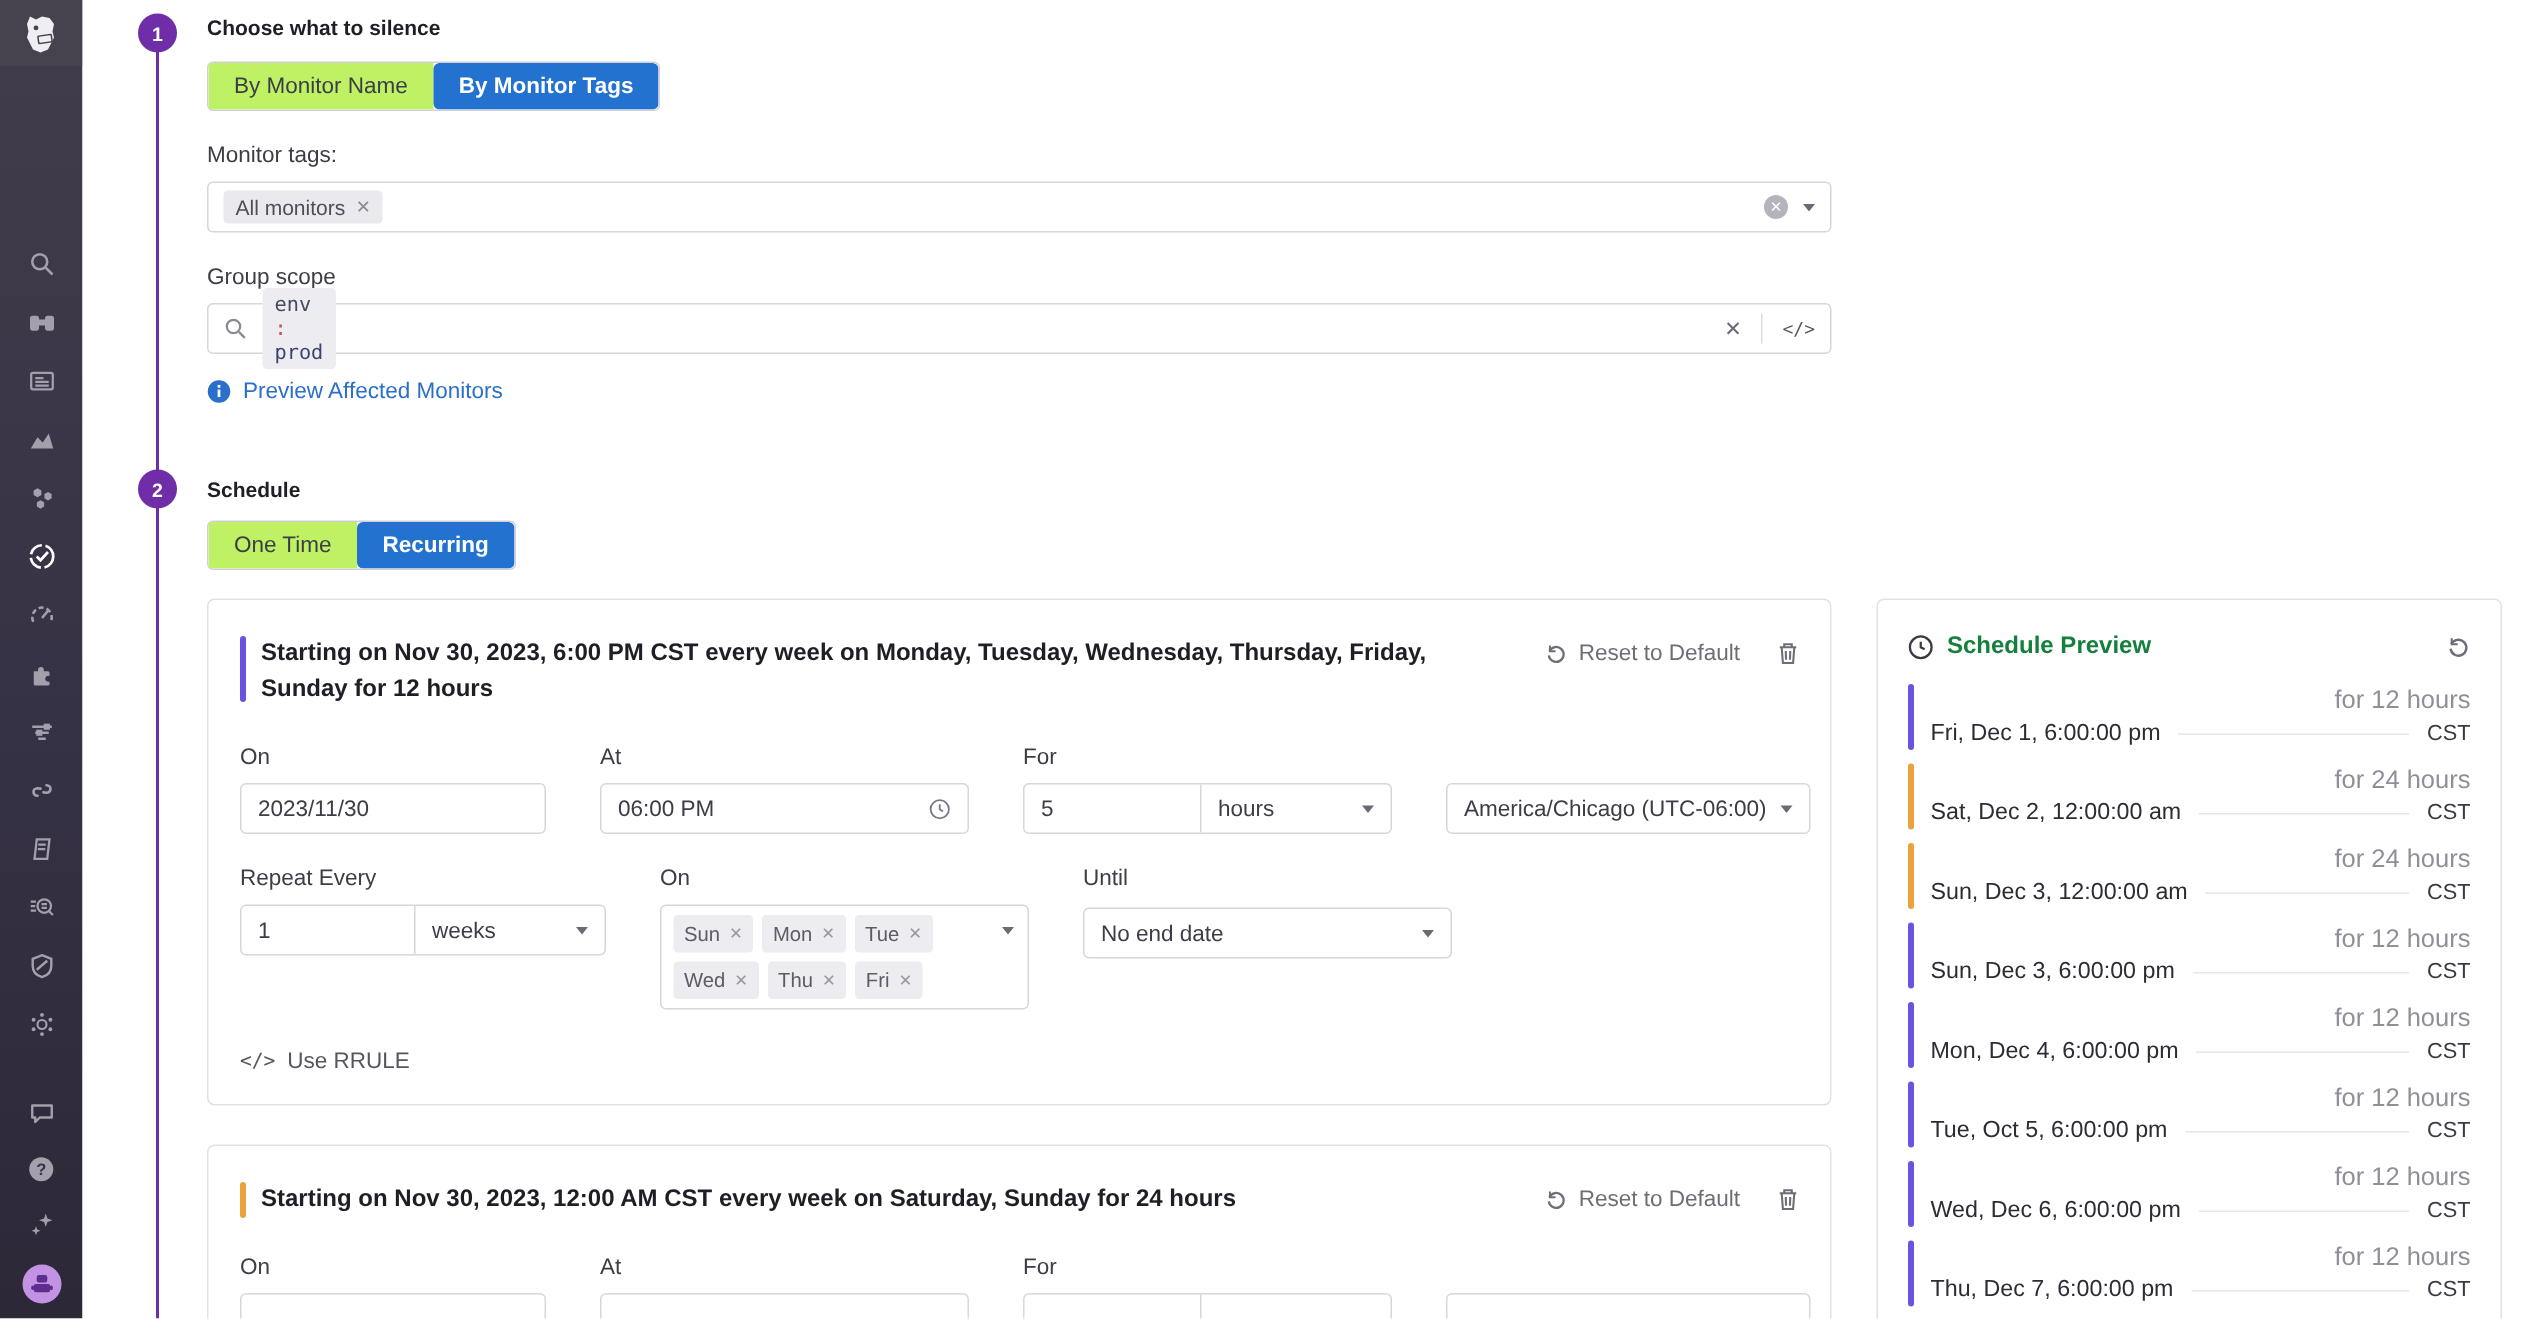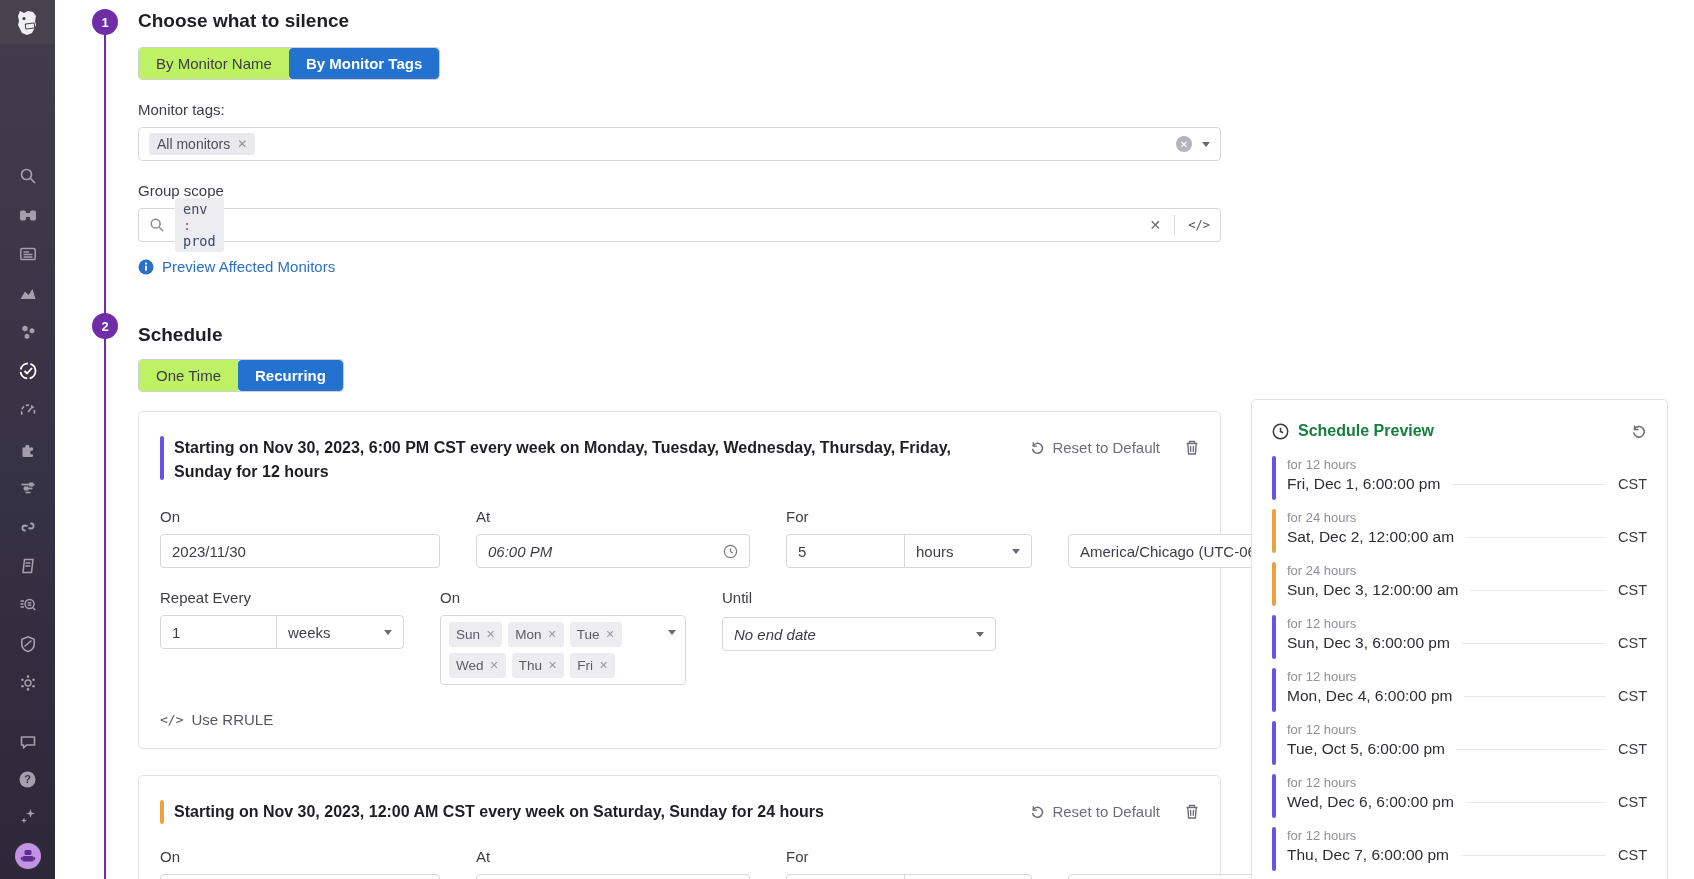--- a/index.html
+++ b/index.html
@@ -17,21 +17,21 @@
   .avatar-circle { width:26px; height:26px; border-radius:50%; background:#c293e2; display:flex; align-items:center; justify-content:center; color:#5e2d8f; }
 
   
   .page { position:relative; flex:1; height:879px; background:#fff; }
   .rail { position:absolute; left:49px; top:22px; bottom:0; width:2px; background:#6f2da8; }
   .step-circle { position:absolute; left:37px; width:26px; height:26px; border-radius:50%; background:#6f2da8; color:#fff; font-size:13px; font-weight:700; display:flex; align-items:center; justify-content:center; z-index:2; }
   #step1-circle { top:9px; }
   #step2-circle { top:313px; }
 
   .content { position:absolute; left:83px; top:0; width:1083px; }
-  .section-title { font-size:19px; font-weight:600; color:#1e1e26; }
+  .section-title { font-size:14px; font-weight:600; color:#1e1e26; }
   #title1 { margin-top:10px; }
   #title2 { margin-top:0; }
 
   .seg-tabs { display:inline-flex; border:1px solid #cfcfd7; border-radius:4px; overflow:hidden; background:#fff; }
   .seg-tab { padding:7px 17px; font-size:15px; color:#3d3d47; background:#bef264; cursor:pointer; border:none; font-family:inherit; }
   .seg-tab.active { background:#2372cf; color:#fff; font-weight:700; border-radius:4px; }
   #tabs1 { margin-top:15px; }
   #tabs2 { margin-top:13px; }
 
   .field-label { font-size:15px; color:#3d3d47; }
@@ -59,21 +59,21 @@
   .card-head { display:flex; }
   .accent-bar { width:4px; border-radius:2px; flex:0 0 4px; margin-right:10px; }
   .card-title { font-size:16px; font-weight:700; color:#1e1e26; line-height:1.5; max-width:800px; }
   .head-actions { margin-left:auto; display:flex; align-items:flex-start; gap:24px; padding-top:3px;text-align:right; }
   .reset-btn { display:flex; align-items:center; gap:7px; color:#6d6d78; font-size:15px; cursor:pointer; white-space:nowrap; }
   .trash-btn { color:#6d6d78; cursor:pointer; }
 
   .form-row { display:flex; gap:36px; margin-top:24px; }
   .fcol .field-label { display:block; margin-bottom:9px; }
   .input-box { height:34px; border:1px solid #d6d6dd; border-radius:4px; display:flex; align-items:center; padding:0 11px; font-size:15px; color:#3d3d47; background:#fff; }
-  .w-on { width:280px; } .w-at { width:274px;font-style:italic; } .w-tz { width:243px; }
+  .w-on { width:204px; } .w-at { width:246px; } .w-tz { width:243px; }
   .joined { display:flex; border:1px solid #d6d6dd; border-radius:4px; height:34px; width:246px; background:#fff; }
   .joined .num { flex:0 0 118px; display:flex; align-items:center; padding:0 11px; font-size:15px; color:#3d3d47; border-right:1px solid #d6d6dd; }
   .joined .unit { flex:1; display:flex; align-items:center; padding:0 11px; font-size:15px; color:#3d3d47; cursor:pointer; }
   .joined .unit .caret, .select-box .caret { margin-left:auto; }
   .select-box { cursor:pointer; }
   .icon-right { margin-left:auto; color:#7a7a85; display:flex; }
   .joined.rpt { width:244px; } .joined.rpt .num { flex:0 0 116px; }
 
   .days-box { width:246px; min-height:66px; border:1px solid #d6d6dd; border-radius:4px; background:#fff; padding:6px 24px 6px 8px; position:relative; display:flex; flex-wrap:wrap; gap:6px; align-content:flex-start; }
   .days-box .caret { position:absolute; right:9px; top:14px; }
@@ -84,21 +84,21 @@
 
   
   .preview-card { position:absolute; left:1196px; top:399px; width:417px; height:560px; background:#fff; border:1px solid #e1e1e7; border-radius:5px; padding:22px 20px 10px 20px; }
   .preview-head { display:flex; align-items:center; gap:9px; }
   .preview-title { font-size:16px; font-weight:700; color:#15803d; }
   .preview-head .reset-ic { margin-left:auto; color:#6d6d78; cursor:pointer; }
   .preview-list { margin-top:16px; }
   .pv-item { display:flex; gap:11px; margin-bottom:9px; }
   .pv-bar { width:4px; height:44px; border-radius:2px; flex:0 0 4px; }
   .pv-body { flex:1; padding-top:1px; }
-  .pv-duration { font-size:13px; color:#8f8f99; }
+  .pv-duration { font-size:17px; color:#8f8f99;text-align:right; }
   .pv-dtrow { display:flex; align-items:center; margin-top:3px; }
   .pv-dt { font-size:15.5px; color:#2c2c35; white-space:nowrap; }
   .pv-line { flex:1; height:1px; background:#e6e6eb; margin:0 12px; }
   .pv-tz { font-size:14.5px; color:#3a3a44; }
   svg { display:block; }
 </style>
 </head>
 <body>
 
 <aside class="sidebar">

